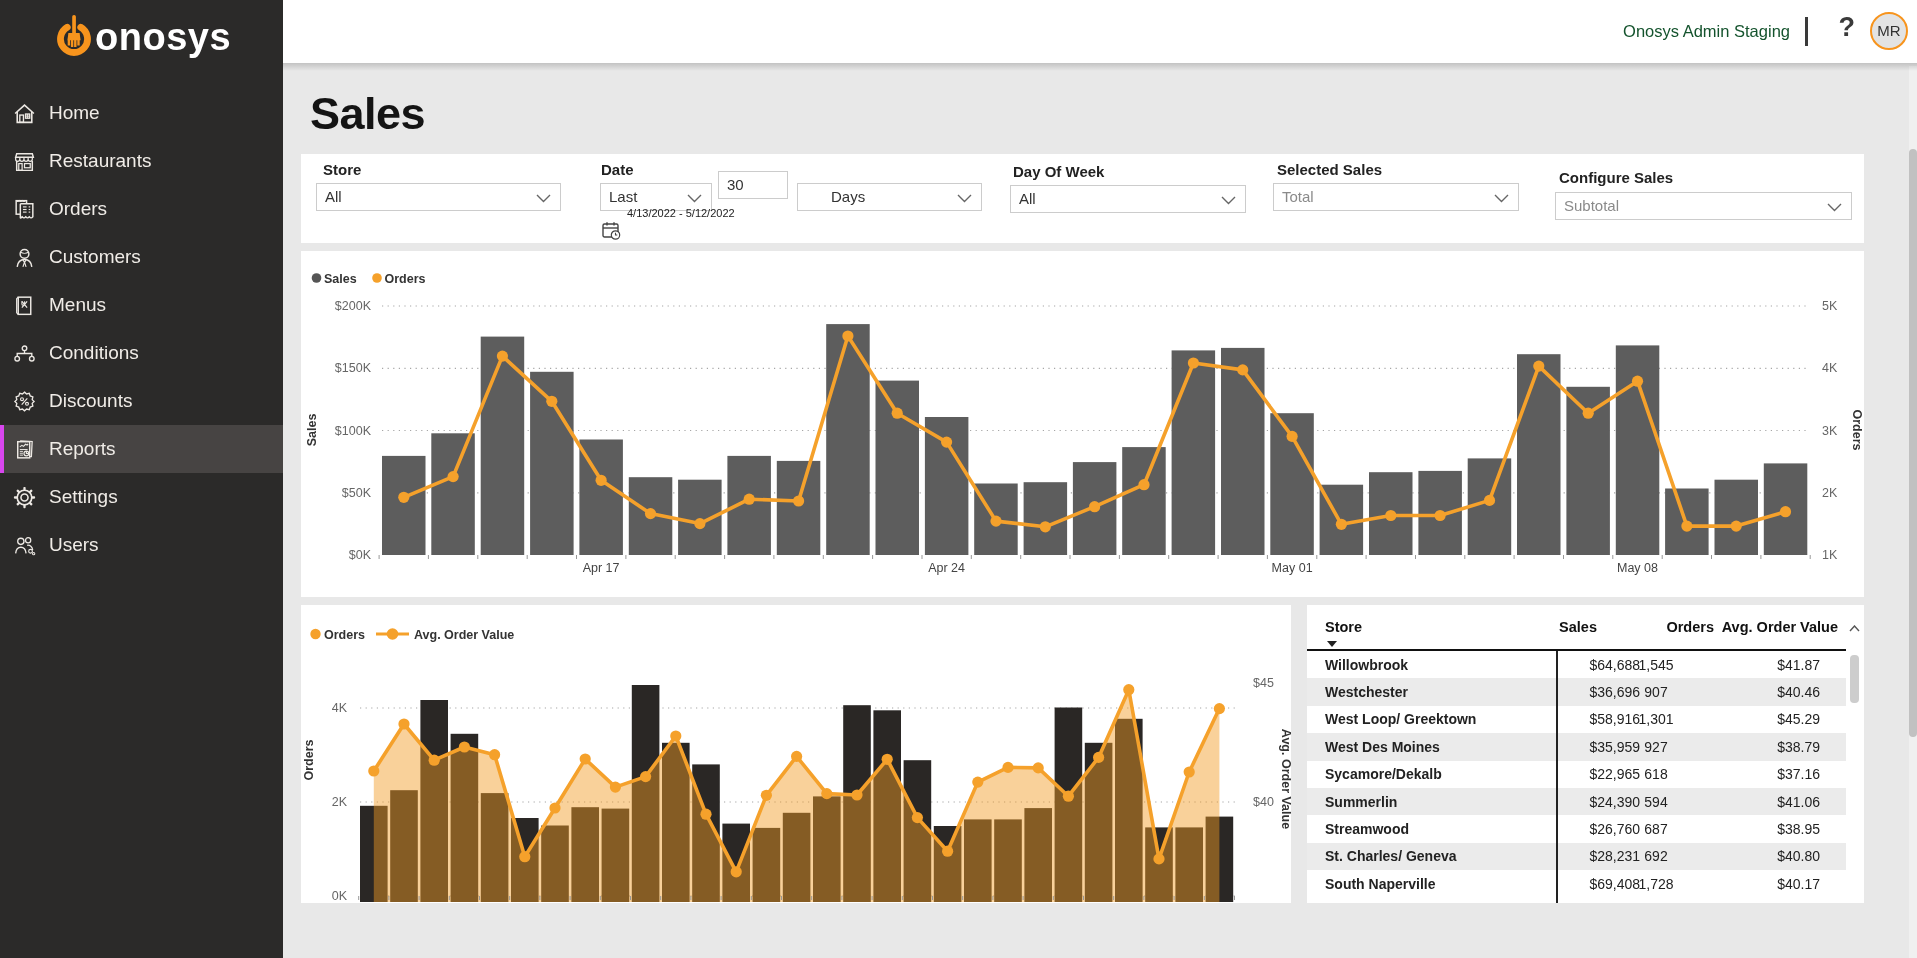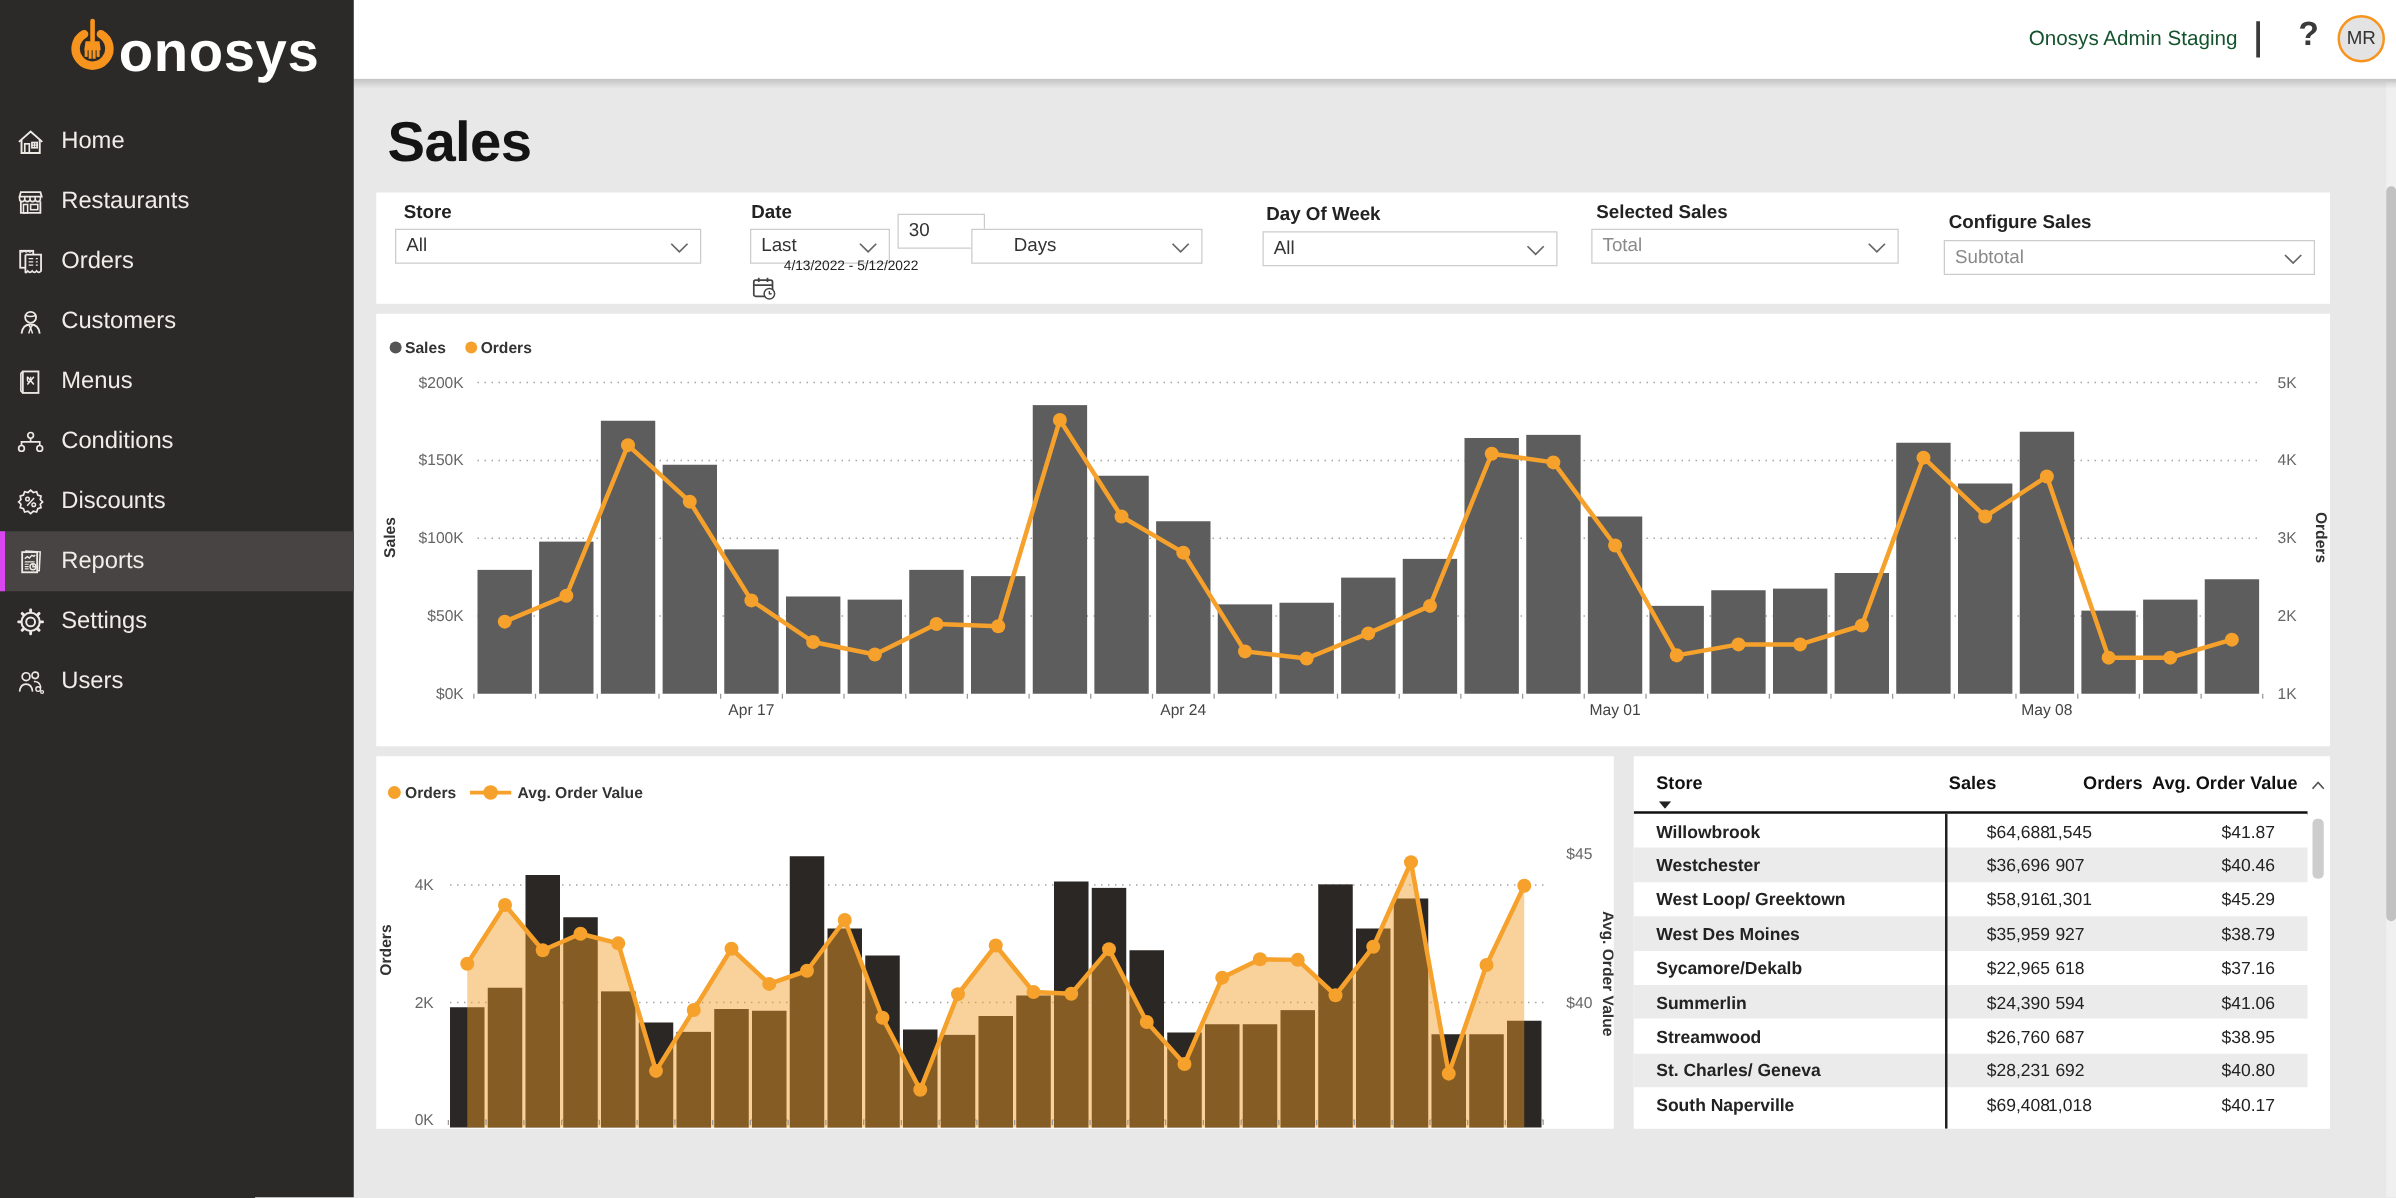--- a/index.html
+++ b/index.html
@@ -1,19 +1,19 @@
 <!DOCTYPE html>
 <html><head><meta charset="utf-8"><style>
 *{margin:0;padding:0;box-sizing:border-box;}
 html,body{width:1917px;height:958px;overflow:hidden;font-family:"Liberation Sans",sans-serif;background:#E8E8E8;}
 #root{position:relative;width:1917px;height:958px;}
 
 #side{position:absolute;left:0;top:0;width:283px;height:958px;background:#2B2A29;z-index:5;}
 #logo{position:absolute;left:56px;top:10px;}
-#logotext{position:absolute;left:95px;top:16px;color:#fff;font-size:45px;font-weight:bold;letter-spacing:0.5px;}
+#logotext{position:absolute;left:95px;top:16px;color:#fff;font-size:38px;font-weight:bold;letter-spacing:0.5px;}
 #navwrap{position:absolute;top:89px;left:0;width:283px;}
 .navitem{height:48px;display:flex;align-items:center;padding-left:12px;color:#F0ECE7;font-size:19px;}
 .navitem svg{margin-right:12px;}
 .navitem.sel{background:#474443;border-left:4px solid #d946ef;padding-left:8px;}
 
 #topbar{position:absolute;left:283px;top:0;width:1634px;height:63px;background:#fff;z-index:4;}
 #topshadow{position:absolute;left:283px;top:63px;width:1634px;height:8px;background:linear-gradient(rgba(0,0,0,0.16),rgba(0,0,0,0));z-index:3;}
 .tb-text{position:absolute;top:22px;font-size:16.5px;color:#14532d;}
 
 #sales-h{position:absolute;left:310px;top:88px;font-size:45px;font-weight:bold;color:#141414;letter-spacing:-0.5px;}
@@ -183,21 +183,21 @@
 <div class="panel" id="fpanel">
   <div class="flabel" style="left:22px;top:7px;">Store</div>
   <div class="dd" style="left:15px;top:29px;width:245px;">All<svg class="chev" width="15" height="9" viewBox="0 0 15 9">
           <polyline points="1,1 7.5,7.5 14,1" fill="none" stroke="#666" stroke-width="1.4"></polyline>
         </svg></div>
   <div class="flabel" style="left:300px;top:7px;">Date</div>
   <div class="dd" style="left:299px;top:29px;width:112px;">Last<svg class="chev" width="15" height="9" viewBox="0 0 15 9">
           <polyline points="1,1 7.5,7.5 14,1" fill="none" stroke="#666" stroke-width="1.4"></polyline>
         </svg></div>
   <div class="dd" style="left:417px;top:17px;width:70px;">30</div>
-  <div class="dd" style="left:476px;top:29px;width:185px;padding-left:33px;">Days<svg class="chev" width="15" height="9" viewBox="0 0 15 9">
+  <div class="dd" style="left:496px;top:29px;width:185px;padding-left:33px;">Days<svg class="chev" width="15" height="9" viewBox="0 0 15 9">
           <polyline points="1,1 7.5,7.5 14,1" fill="none" stroke="#666" stroke-width="1.4"></polyline>
         </svg></div>
   <svg style="position:absolute;left:301px;top:67px;" width="20" height="20" viewBox="0 0 20 20">
         <rect x="1" y="3" width="15" height="13" rx="1.5" fill="none" stroke="#444" stroke-width="1.4"></rect>
         <line x1="1" y1="7" x2="16" y2="7" stroke="#444" stroke-width="1.4"></line>
         <line x1="5" y1="1.2" x2="5" y2="4.5" stroke="#444" stroke-width="1.4"></line>
         <line x1="12" y1="1.2" x2="12" y2="4.5" stroke="#444" stroke-width="1.4"></line>
         <circle cx="13.5" cy="14" r="4.2" fill="#fff" stroke="#444" stroke-width="1.2"></circle>
         <path d="M13.5 11.8 v2.2 h1.8" fill="none" stroke="#444" stroke-width="1.1"></path>
       </svg>
@@ -494,21 +494,21 @@
         </div>
 <div class="trow" style="background:#EBEBEB">
 <div class="c1">St. Charles/ Geneva</div>
           <div class="c2">$28,231</div>
           <div class="c3">692</div>
           <div class="c4">$40.80</div>
         </div>
 <div class="trow" style="background:#FFFFFF">
 <div class="c1">South Naperville</div>
           <div class="c2">$69,408</div>
-          <div class="c3">1,018</div>
+          <div class="c3">1,728</div>
           <div class="c4">$40.17</div>
         </div>
   </div>
   <div style="position:absolute;left:249px;top:46px;width:1.5px;height:252px;background:#222;"></div>
   <div style="position:absolute;right:3px;top:8px;width:13px;height:290px;background:#fff;"></div>
   <svg style="position:absolute;right:4px;top:20px;" width="11" height="7" viewBox="0 0 11 7">
         <polyline points="1,6 5.5,1 10,6" fill="none" stroke="#555" stroke-width="1.4"></polyline>
       </svg>
   <div style="position:absolute;right:5px;top:50px;width:9px;height:48px;background:#CDCDCD;border-radius:4px;"></div>
 </div>

